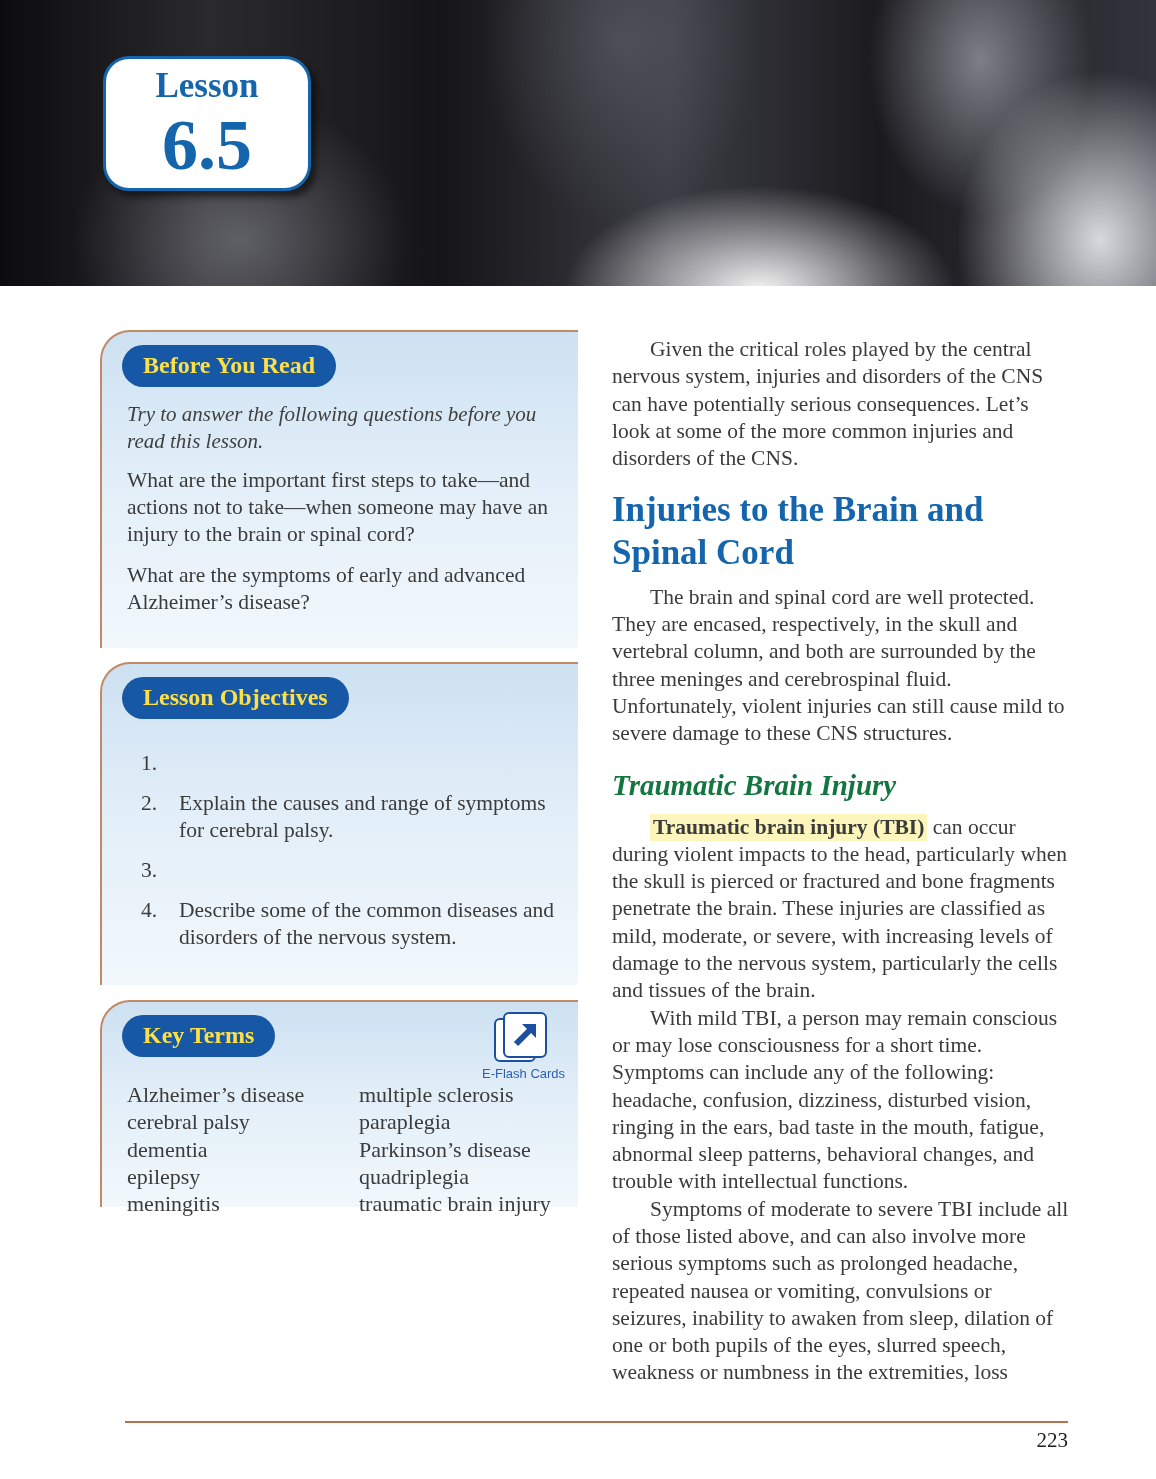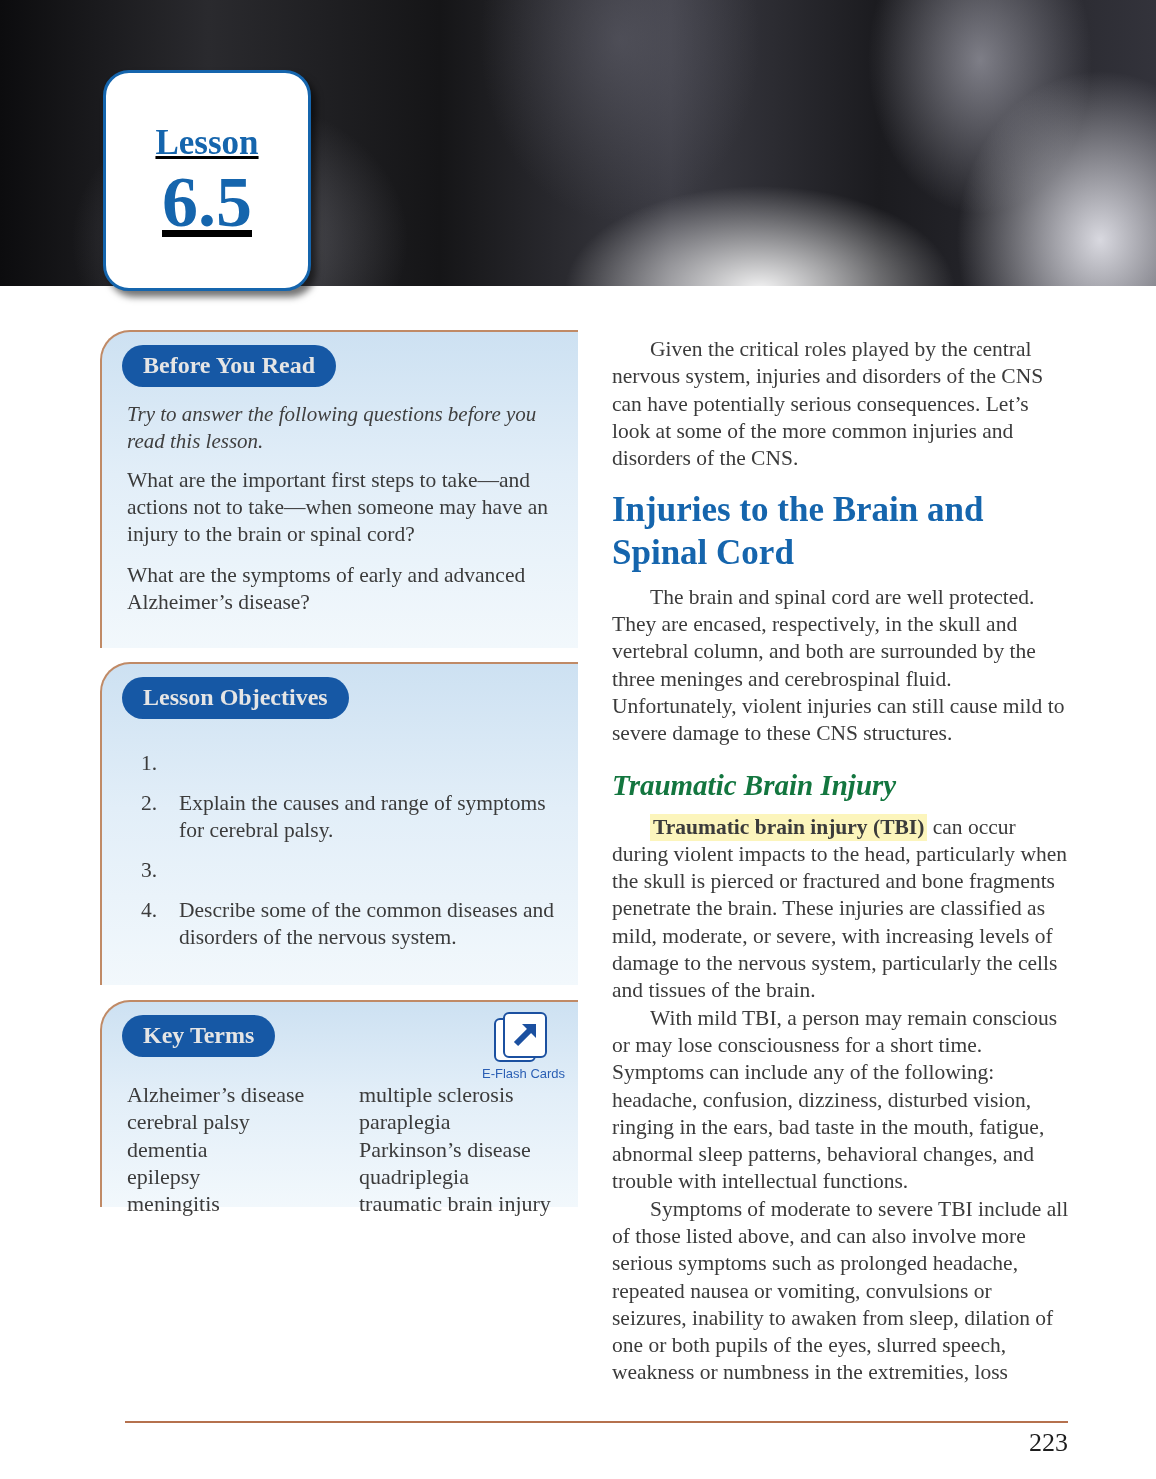--- a/index.html
+++ b/index.html
@@ -14,45 +14,45 @@
     position:absolute; left:0; top:0; width:1156px; height:286px;
     background:
       radial-gradient(ellipse 300px 160px at 760px 290px, rgba(255,255,255,0.95), rgba(255,255,255,0) 65%),
       radial-gradient(ellipse 220px 260px at 1100px 240px, rgba(235,235,242,0.9), rgba(235,235,242,0) 65%),
       radial-gradient(ellipse 160px 220px at 980px 60px,  rgba(200,200,212,0.55), rgba(200,200,212,0) 70%),
       radial-gradient(ellipse 240px 200px at 240px 240px, rgba(150,150,160,0.5), rgba(150,150,160,0) 70%),
       radial-gradient(ellipse 200px 260px at 620px 40px,  rgba(110,110,122,0.45), rgba(110,110,122,0) 70%),
       linear-gradient(90deg,#0c0c0e 0%, #2a2a2e 18%, #151517 38%, #3c3c44 58%, #1b1b1f 76%, #33333b 100%);
   }
   .lesson-box {
-    position:absolute; left:103px; top:70px; width:208px; height:221px;
+    position:absolute; left:103px; top:56px; width:208px; height:135px;
     background:#ffffff; border:3px solid #1565ad; border-radius:26px;
     box-shadow:5px 6px 7px rgba(0,0,0,0.55);
-    display:flex; flex-direction:column; align-items:center; justify-content:center;text-decoration:underline;
+    display:flex; flex-direction:column; align-items:center; justify-content:center;
   }
   .lesson-label { color:#1565ad; font-weight:bold; font-size:35px; line-height:1; margin-bottom:8px; }
   .lesson-number { color:#1565ad; font-weight:bold; font-size:72px; line-height:0.95; }
   .header-title {
     position:absolute; left:354px; top:78px; width:760px;
     color:#ffffff; font-weight:bold; font-size:47px; line-height:1.38;
     text-shadow:3px 3px 2px #000, -1px -1px 1px #000, 2px -1px 1px #000, -1px 2px 1px #000;
   }
 
   
   .info-box {
     position:absolute; left:100px; width:478px;
     background:linear-gradient(180deg,#cde1f2 0%, #e2eef8 45%, #f2f8fc 100%);
     border-left:2px solid #c08a66; border-top:2px solid #c08a66;
     border-top-left-radius:30px;
   }
   .box-before { top:330px; height:318px; }
   .box-objectives { top:662px; height:323px; }
   .box-keyterms { top:1000px; height:207px; }
   .pill {
-    display:inline-block; background:#1658a5; color:#e5e5e5;
+    display:inline-block; background:#1658a5; color:#fde047;
     font-weight:bold; font-size:24px; line-height:1;
     padding:8px 21px 10px 21px; border-radius:26px;
     margin:13px 0 0 20px;
   }
   .box-body { padding:14px 16px 0 25px; color:#3b3b3b; }
   .byr-intro { font-style:italic; font-size:21px; line-height:1.27; color:#3f3f3f; }
   .byr-question { font-size:21.5px; line-height:1.26; margin-top:13px; }
 
   .obj-list { margin-top:4px; }
   .obj-item { display:flex; font-size:21.5px; line-height:1.26; margin-top:13px; }
@@ -97,21 +97,21 @@
   .mt-para { margin-top:0px; }
   .highlight-term { background:#fcf5bc; font-weight:bold; padding:1px 3px 2px 3px; }
 
   
   .footer-rule {
     position:absolute; left:125px; top:1421px; width:943px; height:0;
     border-top:2px solid #b5714e;
   }
   .page-number {
     position:absolute; left:968px; top:1428px; width:100px; text-align:right;
-    font-size:26px; color:#1d1d1d;
+    font-size:21px; color:#1d1d1d;
   }
 </style>
 </head>
 <body>
 
 <div class="header-band">
   <div class="lesson-box">
     <div class="lesson-label">Lesson</div>
     <div class="lesson-number">6.5</div>
   </div>

